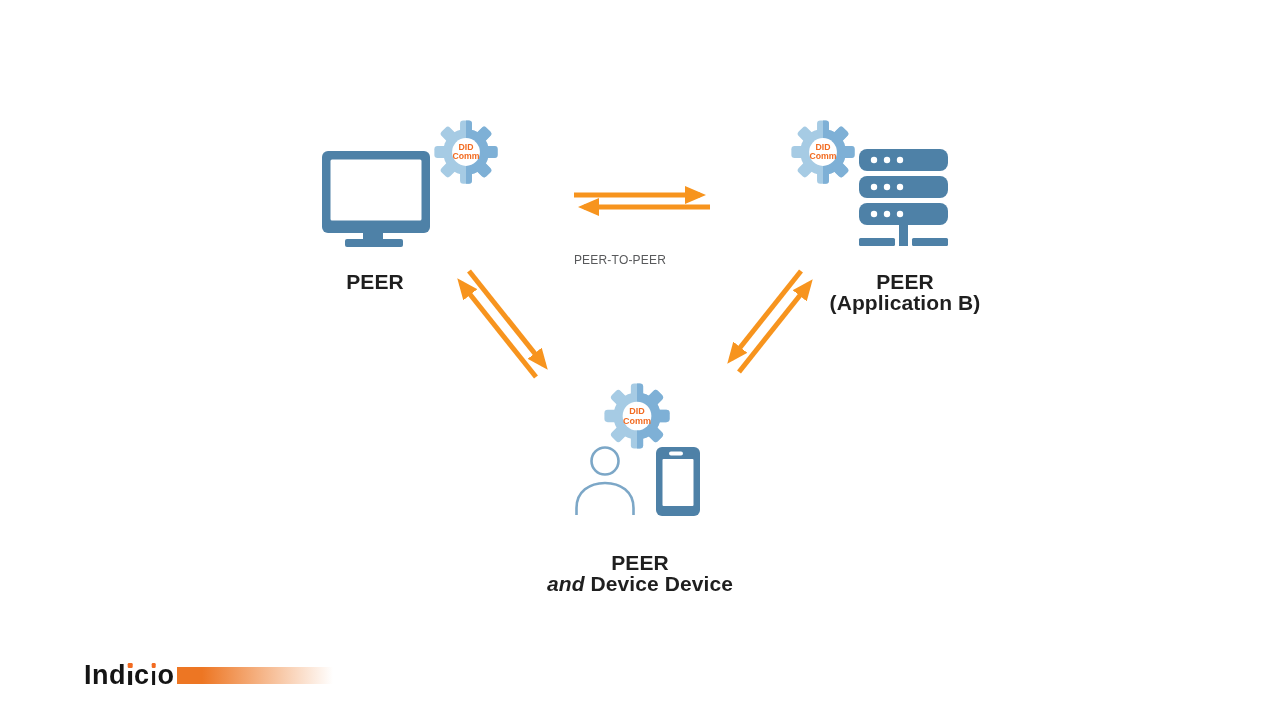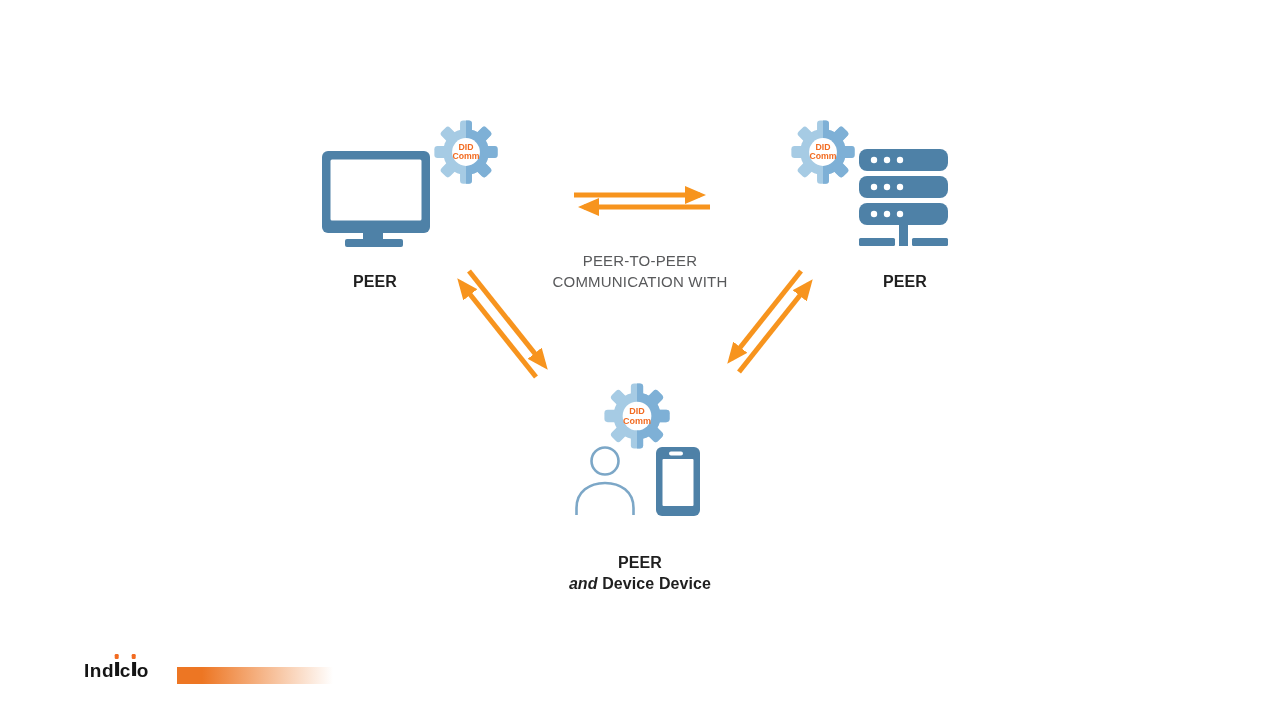--- a/index.html
+++ b/index.html
@@ -2,30 +2,30 @@
 <html><head>
 <meta charset="utf-8">
 <style>
   html,body{margin:0;padding:0;background:#ffffff;}
   .canvas{
     position:relative;width:1280px;height:720px;background:#ffffff;overflow:hidden;
     font-family:"Liberation Sans",sans-serif;
   }
   .scene{position:absolute;left:0;top:0;width:1280px;height:720px;}
   .node-label{
-    position:absolute;text-align:center;font-weight:700;font-size:16px;line-height:21px;
+    position:absolute;text-align:center;font-weight:700;font-size:21px;line-height:21px;
     color:#1f1f1f;letter-spacing:.1px;
   }
   .node-label .em{font-style:italic;font-weight:600;}
   .caption{
-    position:absolute;left:465px;top:250px;width:350px;text-align:center;
-    font-size:15px;line-height:21px;color:#58595b;letter-spacing:.2px;font-weight:400;
+    position:absolute;left:445px;top:250px;width:350px;text-align:center;
+    font-size:12px;line-height:21px;color:#58595b;letter-spacing:.2px;font-weight:400;
   }
   .logo{
-    position:absolute;left:84px;top:660px;font-size:19px;font-weight:700;color:#141414;
+    position:absolute;left:84px;top:660px;font-size:27px;font-weight:700;color:#141414;
     letter-spacing:.5px;line-height:normal;
   }
   
   .logo-i{position:relative;color:transparent;}
   .logo-i::before{
     content:"";position:absolute;left:50%;transform:translateX(-50%);
     bottom:5.5px;width:3.8px;height:14px;background:#141414;
   }
   .logo-i::after{
     content:"";position:absolute;left:50%;transform:translateX(-50%);
@@ -127,31 +127,31 @@
       <rect x="669" y="451.5" width="14" height="4" rx="2" fill="#ffffff"></rect>
     </g>
   </svg>
 
   <div class="node-label" style="left:275px;top:271px;width:200px">
     <div>PEER</div>
   </div>
 
   <div class="node-label" style="left:805px;top:271px;width:200px">
     <div>PEER</div>
+    <div>(Application B)</div>
   </div>
 
   <div class="node-label" style="left:530px;top:552px;width:220px">
     <div>PEER</div>
     <div>
       <span class="em">and</span>
       <span>Device Device</span>
     </div>
   </div>
 
   <div class="caption">
     <div>PEER-TO-PEER</div>
-    <div>COMMUNICATION WITH</div>
   </div>
 
   <div class="logo"><span>Ind</span><span class="logo-i">i</span><span>c</span><span class="logo-i">i</span><span>o</span></div>
   <div class="logo-bar"></div>
 
 </div>
 
 </body></html>

